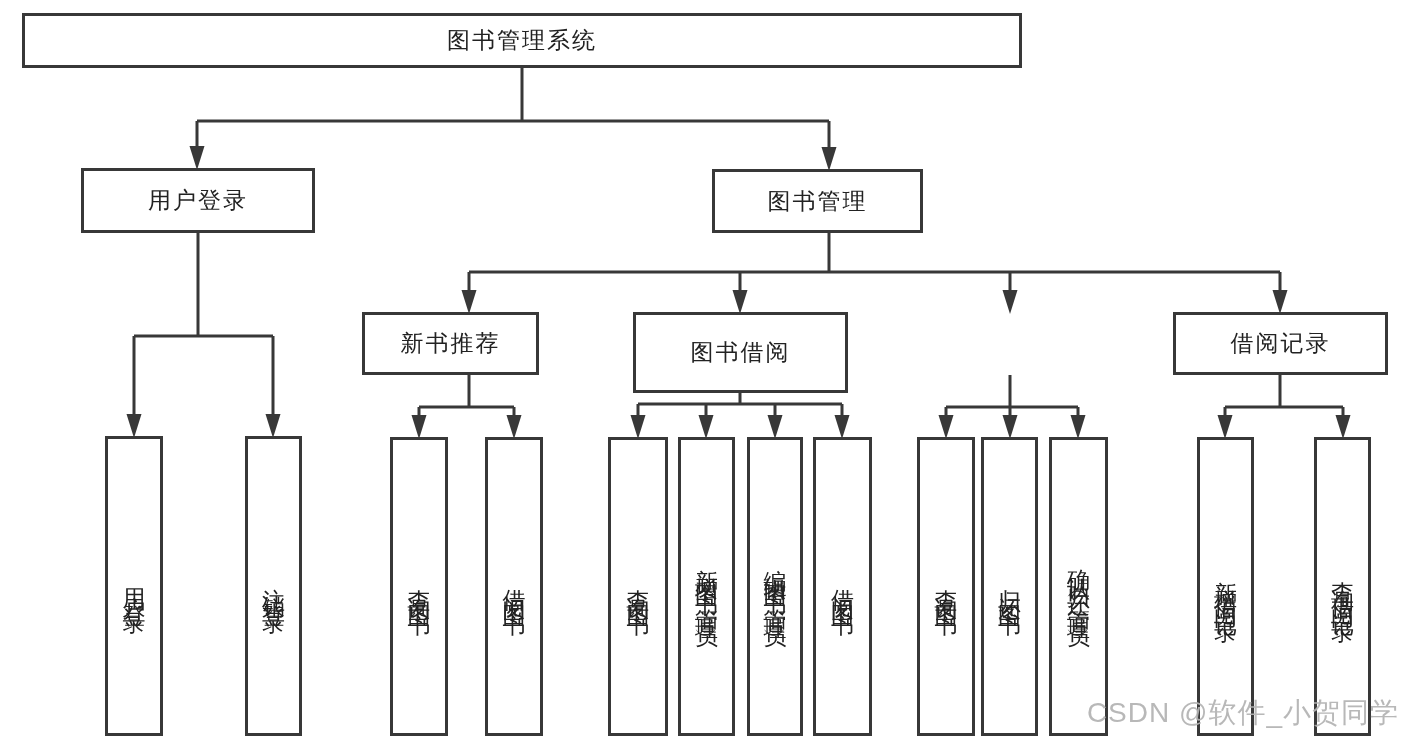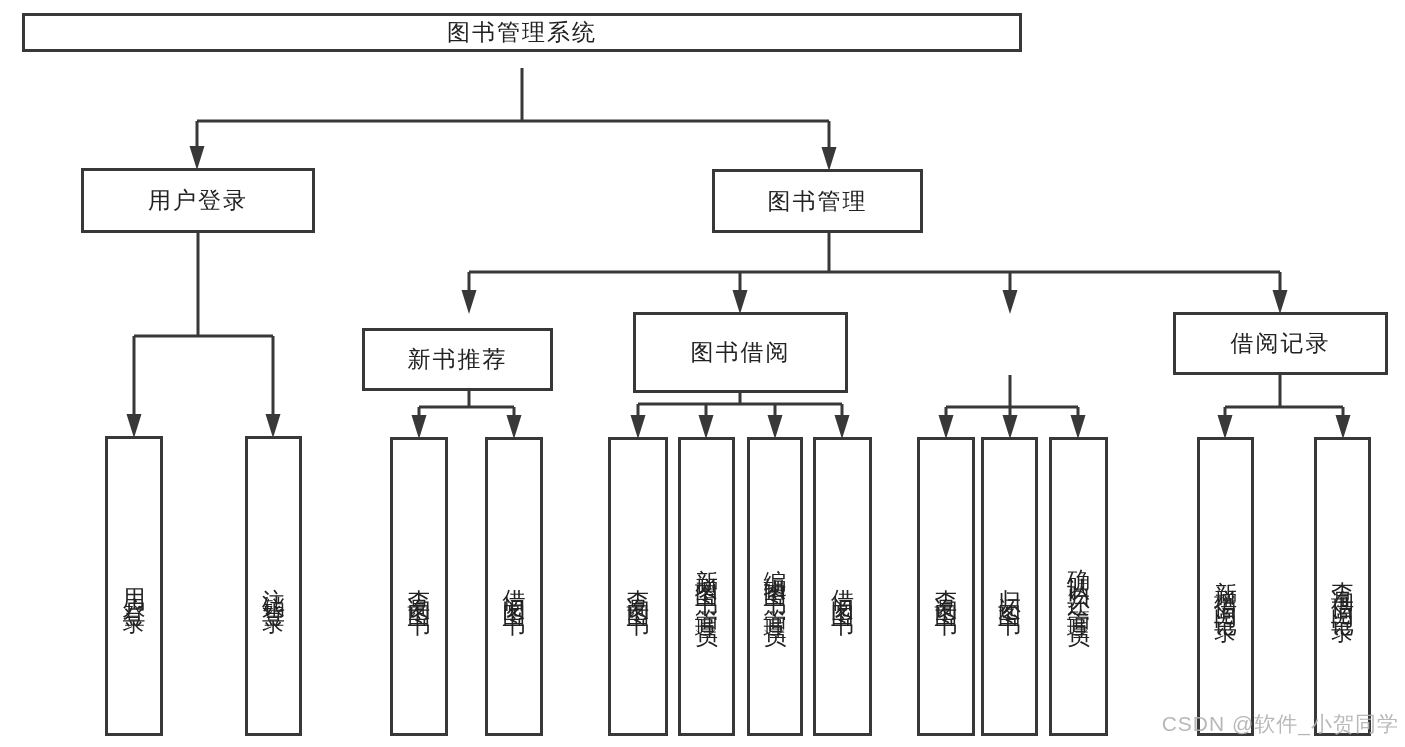--- a/index.html
+++ b/index.html
@@ -14,22 +14,22 @@
     position:absolute;box-sizing:border-box;background:#ffffff;
     border:3px solid #383838;display:flex;align-items:center;justify-content:center;
     color:#222222;font-size:23px;z-index:2;
   }
   .node .hlabel{letter-spacing:2px;white-space:nowrap;}
   .leaf .vlabel{
     writing-mode:vertical-rl;text-orientation:mixed;
     letter-spacing:8px;line-height:1;font-size:23px;
   }
   .watermark{
-    position:absolute;right:6px;bottom:9px;z-index:3;
-    font-size:21px;letter-spacing:1px;color:rgba(178,178,178,0.92);white-space:nowrap;
+    position:absolute;right:6px;bottom:15px;z-index:3;
+    font-size:28px;letter-spacing:1px;color:rgba(178,178,178,0.92);white-space:nowrap;
   }
 </style>
 </head>
 <body>
 
 <div class="canvas">
 
   <svg class="wires" viewBox="0 0 1405 747">
     <g>
       <path d="M522 68 V121 M197 121 H829 M197 121 V150 M829 121 V151"></path>
@@ -72,32 +72,32 @@
       <polygon points="1078,439 1070.5,415 1085.5,415"></polygon>
     </g>
 
     <g>
       <path d="M1280 375 V407 M1225 407 H1343 M1225 407 V417 M1343 407 V417"></path>
       <polygon points="1225,439 1217.5,415 1232.5,415"></polygon>
       <polygon points="1343,439 1335.5,415 1350.5,415"></polygon>
     </g>
   </svg>
 
-  <div class="node" style="left:22px;top:13px;width:1000px;height:39px;">
+  <div class="node" style="left:22px;top:13px;width:1000px;height:55px;">
     <span class="hlabel">图书管理系统</span>
   </div>
 
   <div class="node" style="left:81px;top:168px;width:234px;height:65px;">
     <span class="hlabel">用户登录</span>
   </div>
   <div class="node" style="left:712px;top:169px;width:211px;height:64px;">
     <span class="hlabel">图书管理</span>
   </div>
 
-  <div class="node" style="left:362px;top:328px;width:191px;height:63px;">
+  <div class="node" style="left:362px;top:312px;width:177px;height:63px;">
     <span class="hlabel">新书推荐</span>
   </div>
   <div class="node" style="left:633px;top:312px;width:215px;height:81px;">
     <span class="hlabel">图书借阅</span>
   </div>
   <div class="node" style="left:1173px;top:312px;width:215px;height:63px;">
     <span class="hlabel">借阅记录</span>
   </div>
 
   <div class="node leaf" style="left:105px;top:436px;width:58px;height:300px;">

